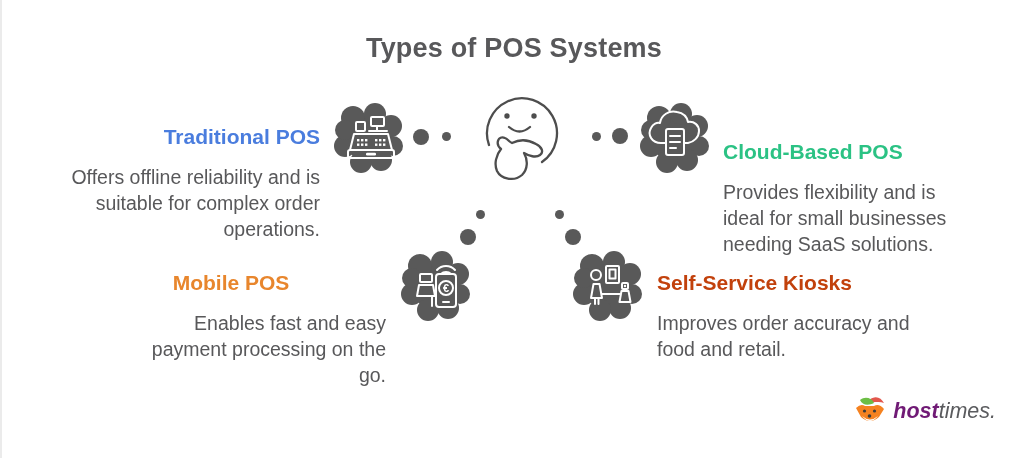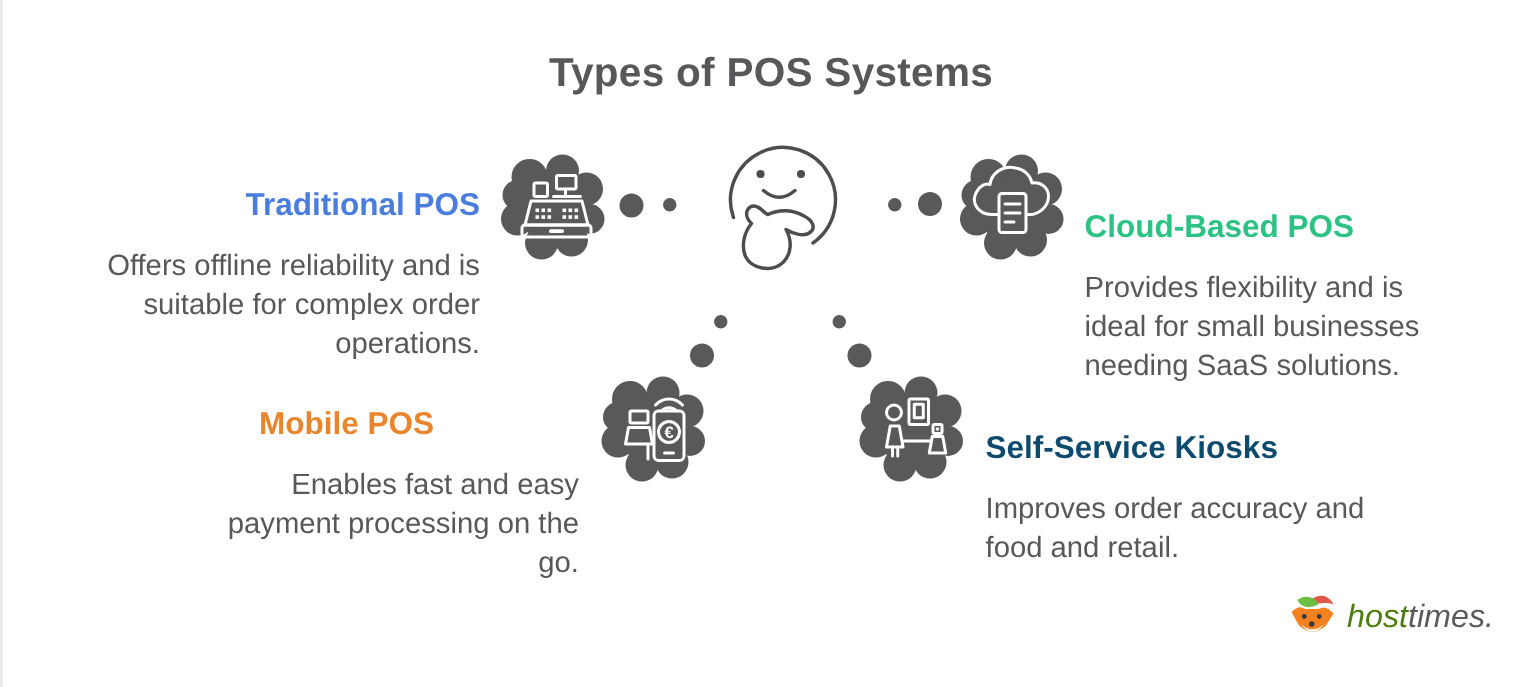--- a/index.html
+++ b/index.html
@@ -18,21 +18,21 @@
   .sec .ln { font-size:19.5px; line-height:26px; color:#58585A; }
   .align-r { text-align:right; }
   .align-l { text-align:left; }
   .blob { position:absolute; width:72px; height:72px; }
   .dot { position:absolute; border-radius:50%; background:#595959; }
   .dot-lg { width:16px; height:16px; }
   .dot-sm { width:9px; height:9px; }
   .face-svg { position:absolute; left:470px; top:92px; width:100px; height:100px; }
   .logo { position:absolute; right:30px; top:394px; display:flex; align-items:center; gap:6px; }
   .logo-text { font-size:21.5px; font-style:italic; white-space:nowrap; }
-  .logo-bold { font-weight:normal; color:#4d7c0f; }
+  .logo-bold { font-weight:bold; color:#701a75; }
   .logo-light { font-weight:normal; color:#5A5B5E; }
 </style>
 </head>
 <body>
 
 <div class="canvas">
 
   <h1 class="title">Types of POS Systems</h1>
 
   <svg class="face-svg" viewBox="0 0 100 100">
@@ -174,21 +174,21 @@
   </section>
 
   <section class="sec align-r" style="top:270px;left:74px;width:310px">
     <h2 style="color: rgb(232, 134, 45); text-align: center;">Mobile POS</h2>
     <div class="ln">Enables fast and easy</div>
     <div class="ln">payment processing on the</div>
     <div class="ln">go.</div>
   </section>
 
   <section class="sec align-l" style="top:270px;left:655px;width:300px">
-    <h2 style="color: #0c4a6e; margin-top: 16px;">Self-Service Kiosks</h2>
+    <h2 style="color: #c2410c;">Self-Service Kiosks</h2>
     <div class="ln">Improves order accuracy and</div>
     <div class="ln">food and retail.</div>
   </section>
 
   <div class="logo">
     <svg width="34" height="34" viewBox="0 0 34 34">
       <path d="M16 6 C22 1 28 3 31 9 C26 7 21 9 17 8 Z" fill="#E2574C"></path>
       <path d="M7 6 C12 2 19 4 21 9 C15 12 9 11 7 6 Z" fill="#6CBE45"></path>
       <path d="M3 14 Q8 9 12 12 L21 12 Q26 9 31 15 L26 23 Q17 31 8 23 Z" fill="#F58220"></path>
       <path d="M9 22 Q17 29 25 22 Q21 27 17 27 Q13 27 9 22 Z" fill="#ffffff"></path>

